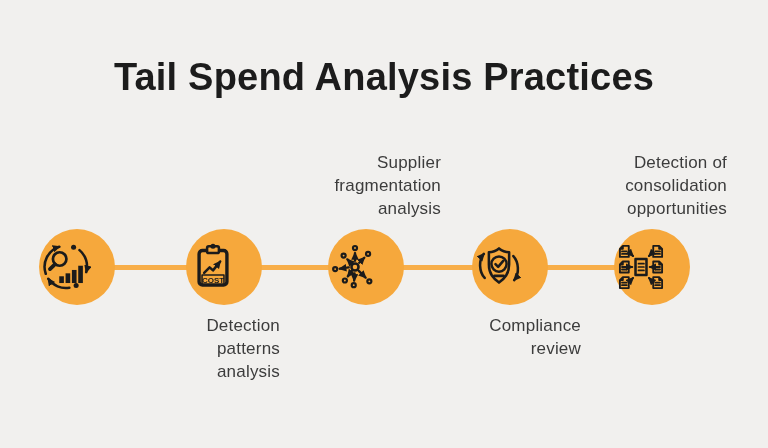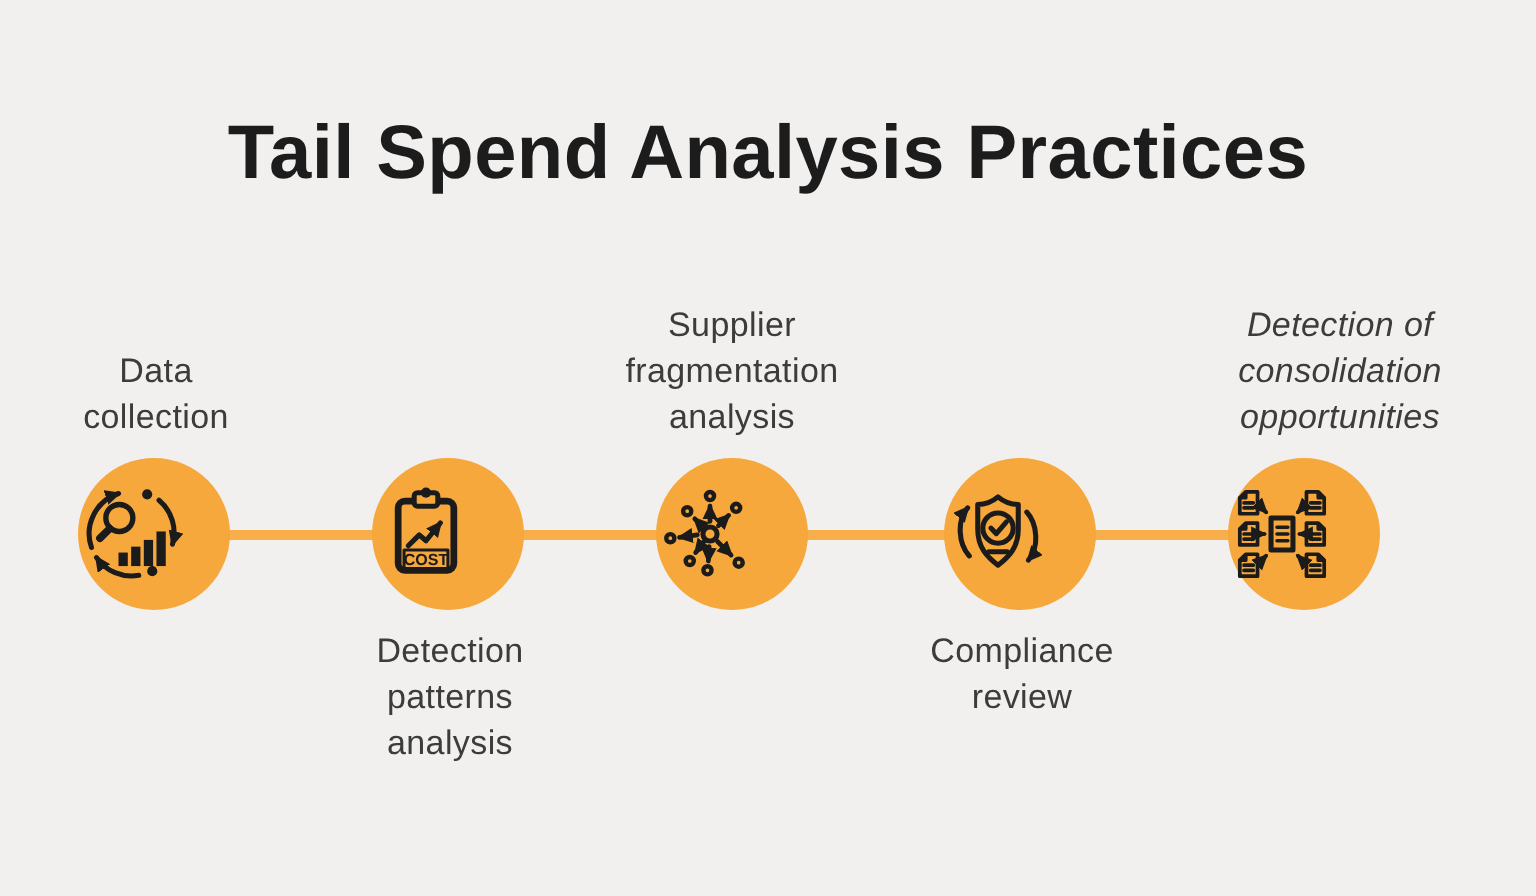--- a/index.html
+++ b/index.html
@@ -20,52 +20,51 @@
     position:absolute;left:77px;top:265px;width:576px;height:5px;
     background:var(--connector,#f8ae49);border-radius:3px;z-index:0;
   }
   .circle{
     position:absolute;top:229px;width:76px;height:76px;border-radius:50%;
     background:var(--circle,#f6a83c);z-index:1;
     display:flex;align-items:center;
   }
   .circle svg{width:54px;height:54px;display:block;}
   .label{
-    position:absolute;text-align:center;
+    position:absolute;text-align:right;
     font-size:17px;line-height:23px;color:var(--label,#3c3c3c);
     letter-spacing:.2px;
   }
   
   .c1{left:39px;}  .c2{left:186px;} .c3{left:328px;} .c4{left:472px;} .c5{left:614px;}
   .l1{width:110px;left:23px;bottom:228px;}
   .l2{width:110px;left:170px;top:314px;}
   .l3{width:150px;left:291px;bottom:228px;}
   .l4{width:140px;left:441px;top:314px;}
-  .l5{width:150px;left:595px;bottom:228px;font-style:italic;}
+  .l5{width:150px;left:577px;bottom:228px;}
   .ink{stroke:#1b1b1b;stroke-linecap:round;stroke-linejoin:round;fill:none;}
   .fillink{fill:#1b1b1b;stroke:none;}
 </style>
 </head>
 <body style="--bg: #f1f0ee; --circle: #f6a83c; --connector: #f8ae49; --title: #1c1c1c; --label: #3c3c3c;">
 
 <div class="canvas">
 
   <svg width="0" height="0" style="position:absolute">
     <defs>
       <marker id="ah" markerUnits="userSpaceOnUse" markerWidth="11" markerHeight="10" refX="7.8" refY="4.5" orient="auto">
         <path d="M0 0 L9.5 4.5 L0 9 Z" fill="#1b1b1b"></path>
       </marker>
     </defs>
   </svg>
 
   <h1 class="title">Tail Spend Analysis Practices</h1>
 
   <div class="connector"></div>
 
-  <div class="label l1">Data collection</div>
   <div class="circle c1">
     <svg viewBox="0 0 64 64">
       <path class="ink" stroke-width="3" d="M8 40 A 25 25 0 0 1 24 8" marker-end="url(#ah)"></path>
       <circle class="fillink" cx="41" cy="8.5" r="3"></circle>
       <path class="ink" stroke-width="3" d="M48 12 A 25 25 0 0 1 56 38" marker-end="url(#ah)"></path>
       <circle class="fillink" cx="44" cy="54" r="3"></circle>
       <path class="ink" stroke-width="3" d="M36 56.5 A 25 25 0 0 1 11 46" marker-end="url(#ah)"></path>
       <rect class="fillink" x="24" y="43" width="5.5" height="8"></rect>
       <rect class="fillink" x="31.5" y="39.5" width="5.5" height="11.5"></rect>
       <rect class="fillink" x="39" y="35.5" width="5.5" height="15.5"></rect>

